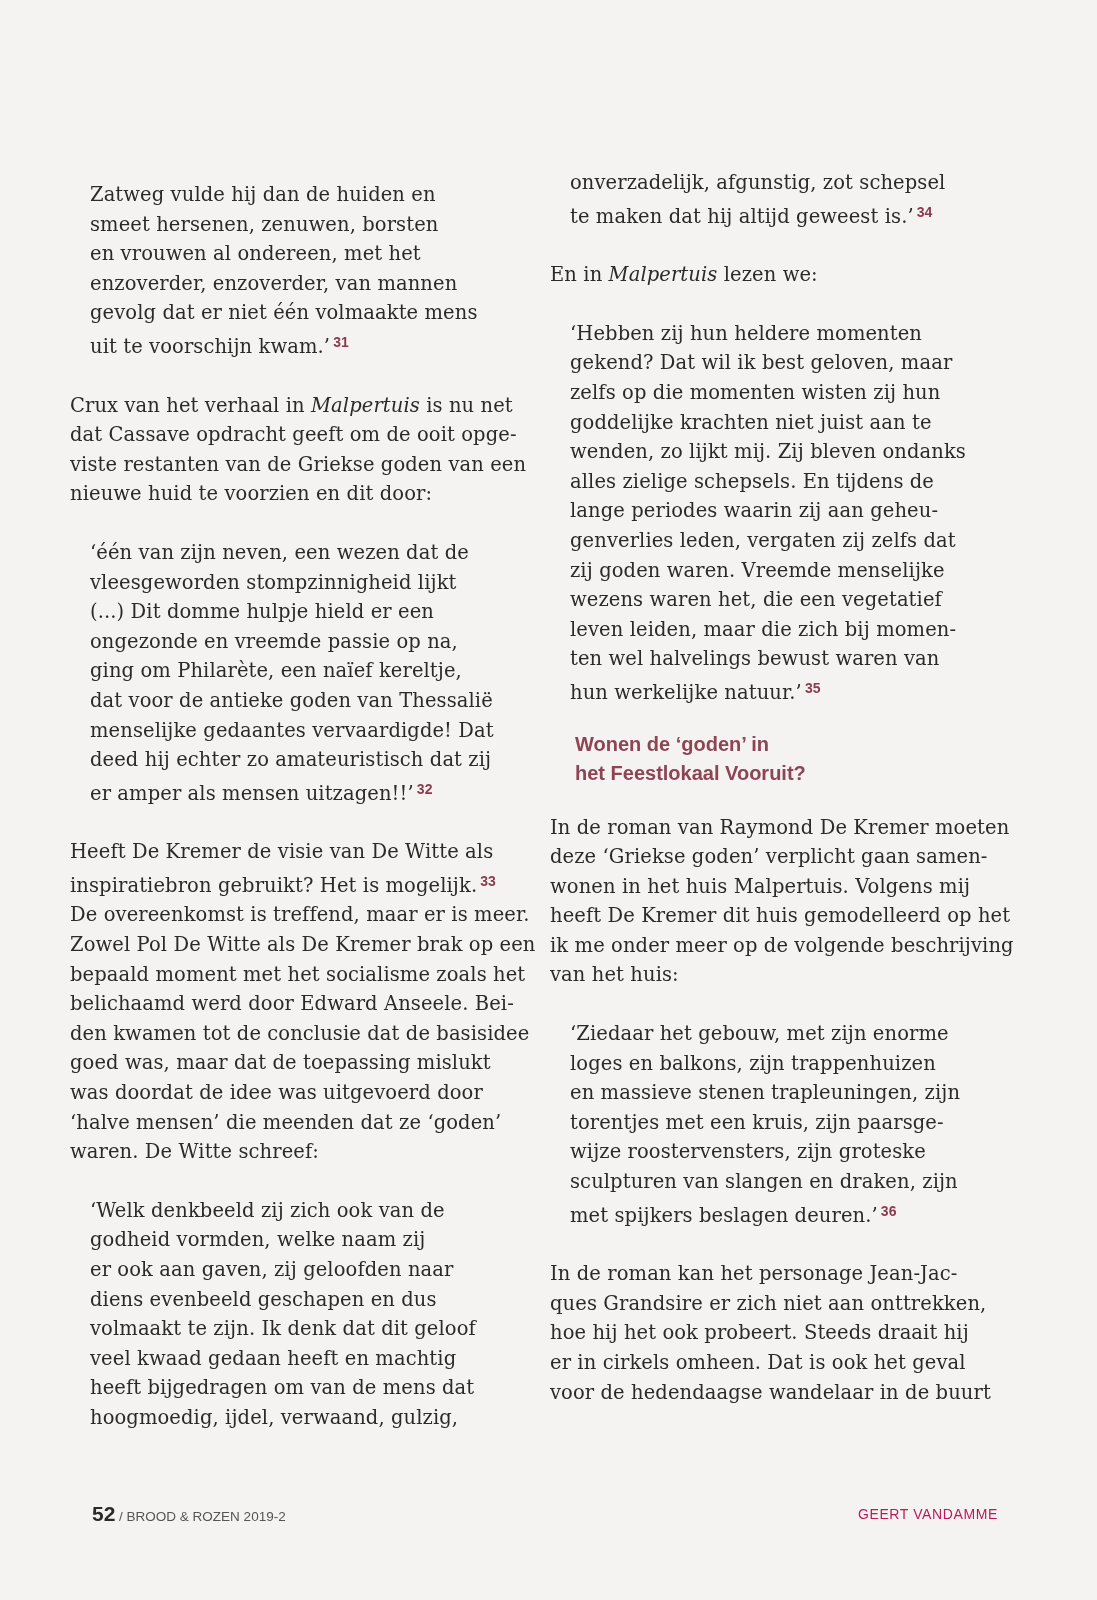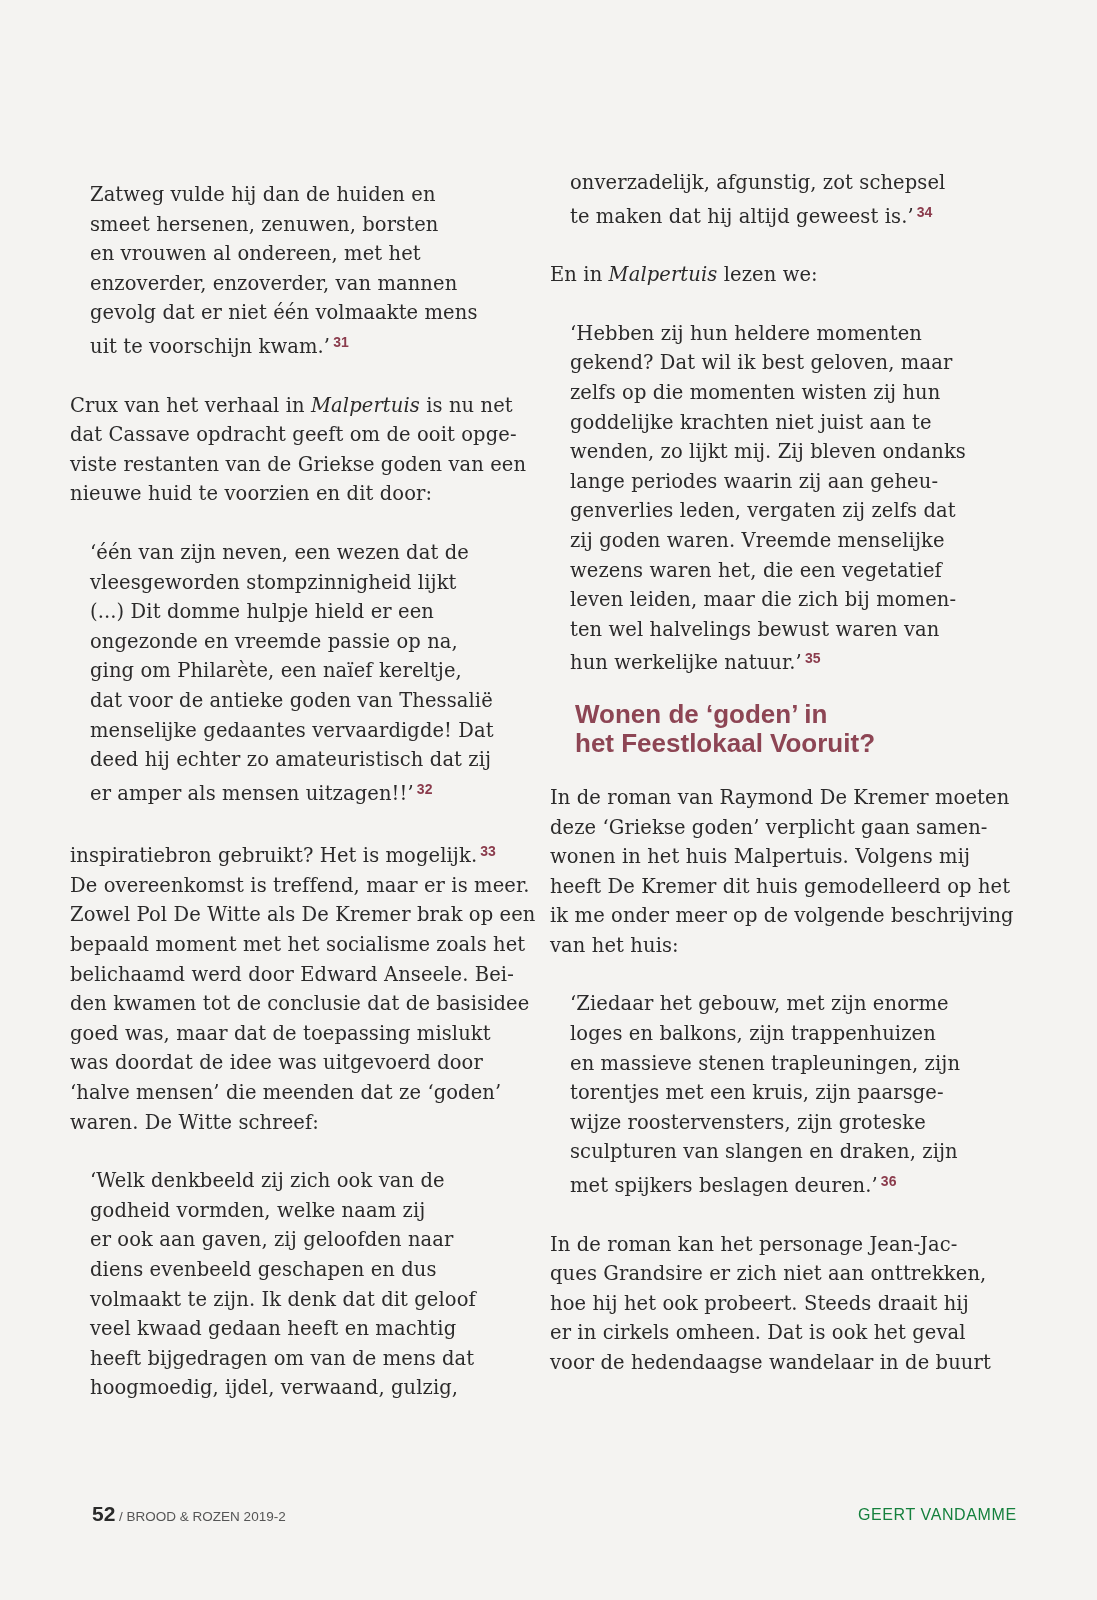--- a/index.html
+++ b/index.html
@@ -29,36 +29,36 @@
     font-size: 14px;
     color: #8a3b4c;
     vertical-align: 6px;
     margin-left: 3px;
   }
   em { font-style: italic; }
   .heading {
     font-family: "Liberation Sans", sans-serif;
     font-weight: bold;
     color: #8d4554;
-    font-size: 26px;
+    font-size: 20px;
     line-height: 29px;
     padding-left: 25px;
     margin-top: 22px;
     margin-bottom: 25px;
   }
   .footer-left {
     position: absolute; left: 92px; top: 1502px;
     font-family: "Liberation Sans", sans-serif;
     font-size: 13.5px; color: #555;
   }
   .footer-left .pnum { font-weight: bold; font-size: 21px; color: #2a2a2a; }
   .footer-right {
     position: absolute; left: 858px; top: 1506px;
     font-family: "Liberation Sans", sans-serif;
-    font-size: 16px; color: #15803d; letter-spacing: 0.6px;
+    font-size: 14px; color: #be185d; letter-spacing: 0.6px;
   }
 </style>
 </head>
 <body>
 
 <div class="page">
 
   <div class="col col-left">
 
     <div class="quote">
@@ -89,20 +89,21 @@
       <div class="line">ging om Philarète, een naïef kereltje,</div>
       <div class="line">dat voor de antieke goden van Thessalië</div>
       <div class="line">menselijke gedaantes vervaardigde! Dat</div>
       <div class="line">deed hij echter zo amateuristisch dat zij</div>
       <div class="line"><span>er amper als mensen uitzagen!!’</span><span class="fn">32</span></div>
     </div>
 
     <div class="gap"></div>
 
     <div class="para">
+      <div class="line">Heeft De Kremer de visie van De Witte als</div>
       <div class="line"><span>inspiratiebron gebruikt? Het is mogelijk.</span><span class="fn">33</span></div>
       <div class="line">De overeenkomst is treffend, maar er is meer.</div>
       <div class="line">Zowel Pol De Witte als De Kremer brak op een</div>
       <div class="line">bepaald moment met het socialisme zoals het</div>
       <div class="line">belichaamd werd door Edward Anseele. Bei-</div>
       <div class="line">den kwamen tot de conclusie dat de basisidee</div>
       <div class="line">goed was, maar dat de toepassing mislukt</div>
       <div class="line">was doordat de idee was uitgevoerd door</div>
       <div class="line">‘halve mensen’ die meenden dat ze ‘goden’</div>
       <div class="line">waren. De Witte schreef:</div>
@@ -136,20 +137,21 @@
     </div>
 
     <div class="gap"></div>
 
     <div class="quote">
       <div class="line">‘Hebben zij hun heldere momenten</div>
       <div class="line">gekend? Dat wil ik best geloven, maar</div>
       <div class="line">zelfs op die momenten wisten zij hun</div>
       <div class="line">goddelijke krachten niet juist aan te</div>
       <div class="line">wenden, zo lijkt mij. Zij bleven ondanks</div>
+      <div class="line">alles zielige schepsels. En tijdens de</div>
       <div class="line">lange periodes waarin zij aan geheu-</div>
       <div class="line">genverlies leden, vergaten zij zelfs dat</div>
       <div class="line">zij goden waren. Vreemde menselijke</div>
       <div class="line">wezens waren het, die een vegetatief</div>
       <div class="line">leven leiden, maar die zich bij momen-</div>
       <div class="line">ten wel halvelings bewust waren van</div>
       <div class="line"><span>hun werkelijke natuur.’</span><span class="fn">35</span></div>
     </div>
 
     <div class="heading">

